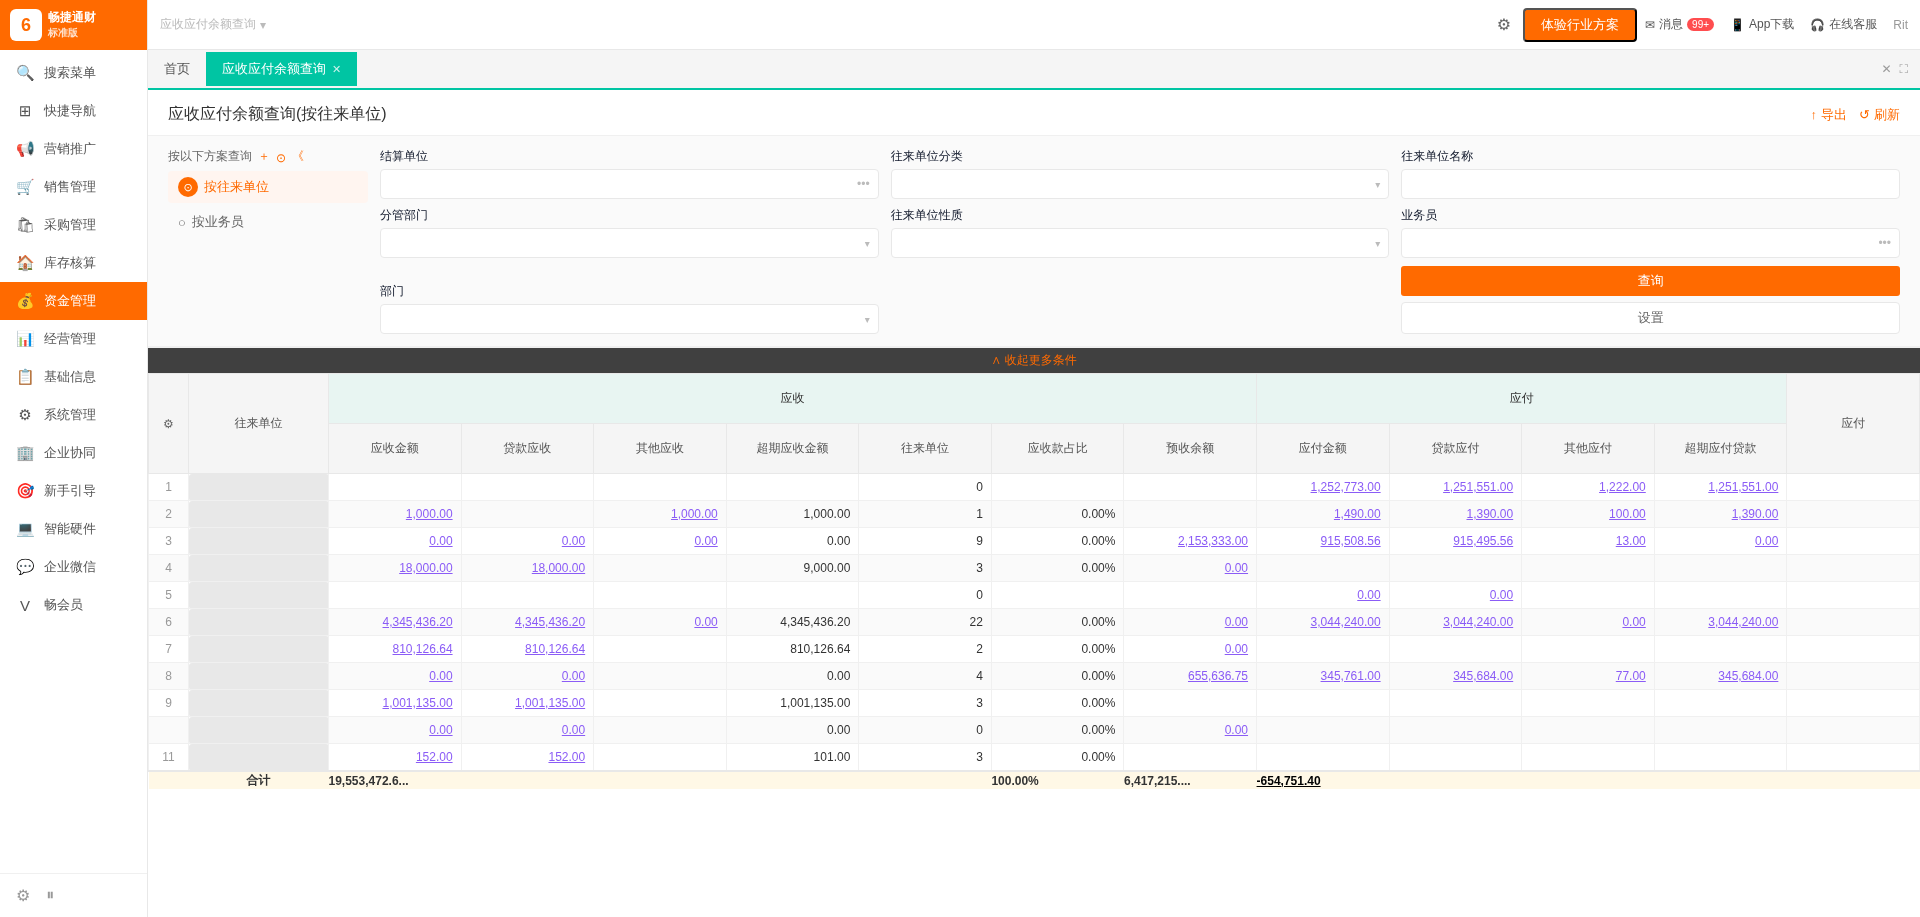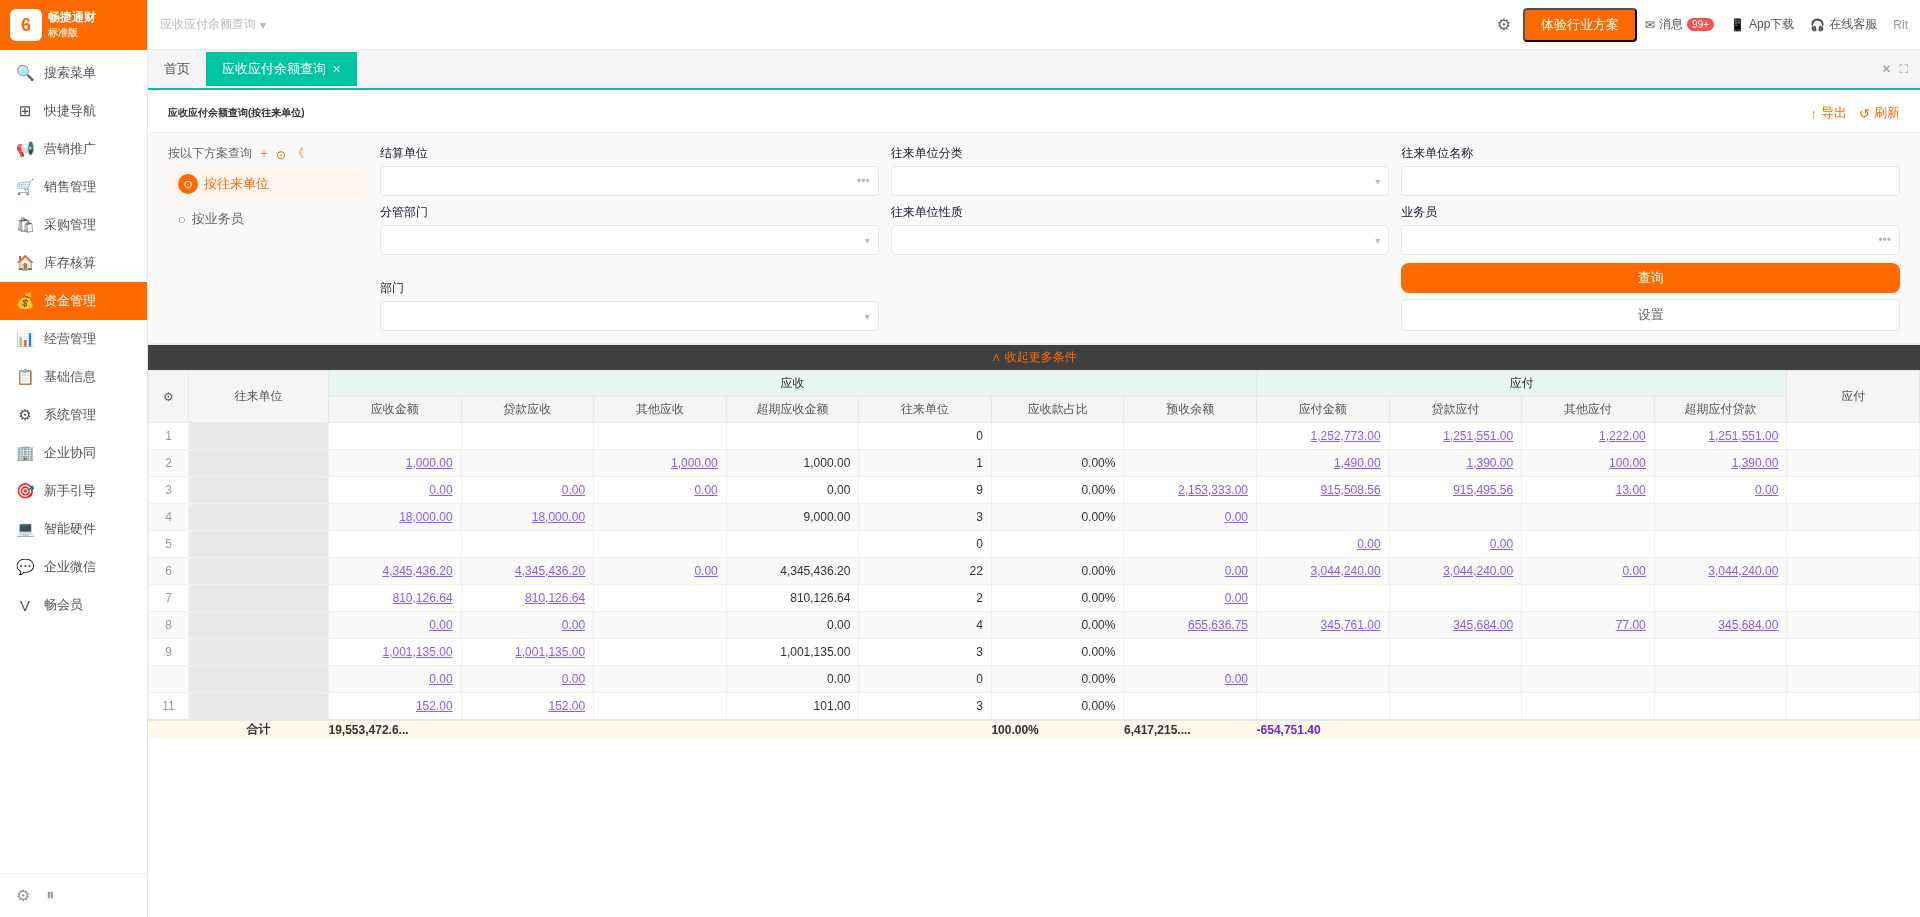--- a/index.html
+++ b/index.html
@@ -90,21 +90,21 @@
     
     .page-content {
       flex: 1; overflow: hidden; background: #fff; display: flex; flex-direction: column;
     }
 
     
     .page-header {
       padding: 14px 20px 10px; border-bottom: 1px solid #f0f0f0;
       display: flex; align-items: center; justify-content: space-between;
     }
-    .page-title { font-size: 10px; font-weight: bold; color: #333; }
+    .page-title { font-size: 16px; font-weight: normal; color: #333; }
     .page-header-actions { display: flex; gap: 12px; }
     .header-btn { display: flex; align-items: center; gap: 4px; cursor: pointer; color: #ff6a00; font-size: 13px; }
 
     
     .filter-area {
       padding: 12px 20px; background: #fafafa; border-bottom: 1px solid #f0f0f0;
       display: flex; gap: 12px;
     }
     .filter-left { min-width: 200px; }
     .filter-label { font-size: 12px; color: #666; margin-bottom: 6px; display: flex; align-items: flex-end; gap: 6px; }
@@ -121,42 +121,42 @@
     .filter-input {
       border: 1px solid #e8e8e8; border-radius: 4px; padding: 5px 8px;
       font-size: 12px; color: #333; background: #fff; cursor: pointer;
       display: flex; align-items: center; justify-content: space-between;
       height: 30px;
     }
     .filter-input .dots { color: #bbb; }
     .filter-input .arrow { color: #bbb; font-size: 10px; }
     .btn-query {
       background: #ff6a00; color: #fff; border: none; padding: 6px 20px;
-      border-radius: 8px; cursor: pointer; font-size: 13px;
+      border-radius: 3px; cursor: pointer; font-size: 13px;
     }
     .btn-set {
       background: #fff; color: #666; border: 1px solid #e8e8e8; padding: 6px 20px;
       border-radius: 4px; cursor: pointer; font-size: 13px;
     }
     .collapse-bar {
       text-align: center; padding: 4px; color: #ff6a00; cursor: pointer; font-size: 12px;
       border-top: 1px solid #f0f0f0; background: #404040;
     }
 
     
     .table-wrapper {
       flex: 1; overflow: auto; padding: 0;
     }
     table {
       width: 100%; border-collapse: collapse; font-size: 12px;
       table-layout: fixed;
     }
     thead tr th {
       background: #f5f5f5; border: 1px solid #e8e8e8;
-      padding: 4px 8px; text-align: center; font-weight: 500; color: #555;
+      padding: 16px 8px; text-align: center; font-weight: 500; color: #555;
       position: sticky; top: 0; z-index: 10;
     }
     .th-group { background: #e8f5f2; color: #333; }
     tbody tr td {
       border: 1px solid #f0f0f0; padding: 6px 8px;
       text-align: right; color: #333; vertical-align: middle;
     }
     tbody tr td:first-child { text-align: center; color: #999; }
     tbody tr td:nth-child(2) { text-align: left; }
     tbody tr td.link { color: #8b5cf6; text-decoration: underline; cursor: pointer; }
@@ -597,21 +597,21 @@
           <tr class="tfoot-row">
             <td></td>
             <td style="text-align:center;">合计</td>
             <td class="link">19,553,472.6...</td>
             <td></td>
             <td></td>
             <td></td>
             <td></td>
             <td>100.00%</td>
             <td class="link">6,417,215....</td>
-            <td style="color:#6d28d9;">-654,751.40</td>
+            <td style="color:#000000;text-decoration:underline;">-654,751.40</td>
             <td></td>
             <td></td>
             <td></td>
             <td></td>
           </tr>
         </tfoot>
       </table>
     </div>
   </div>
 </div>

